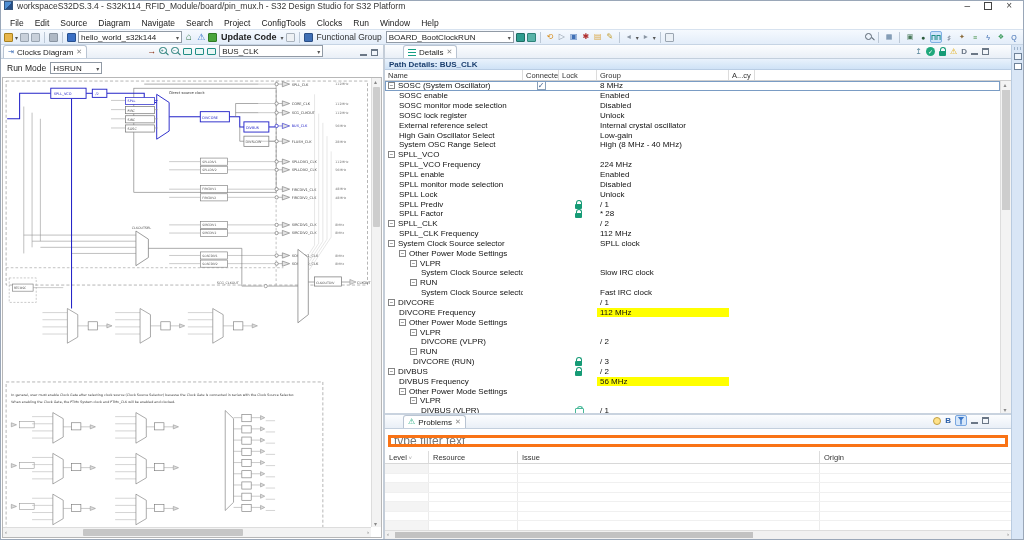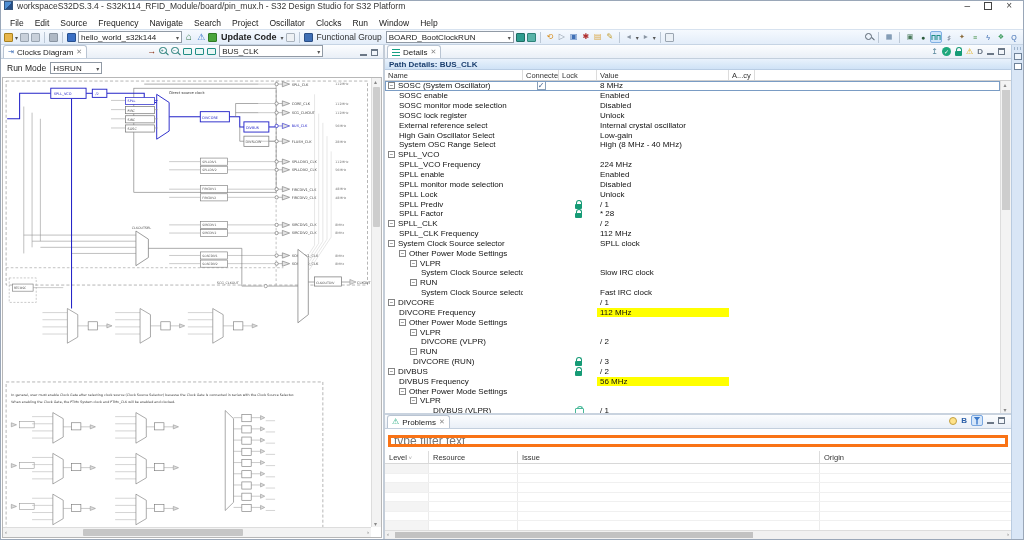--- a/index.html
+++ b/index.html
@@ -65,21 +65,21 @@
 
   
   .right { flex:1; display:flex; min-width:0; }
   .right-main { flex:1; display:flex; flex-direction:column; min-width:0; }
   .strip { width:12px; flex:0 0 auto; background:#d9e6f6; border-left:1px solid #b9cbe0; display:flex; flex-direction:column; align-items:center; padding-top:2px; gap:3px; }
   .strip .dots { width:8px; height:3px; background:repeating-linear-gradient(90deg,#9fb4cc 0 1px,transparent 1px 3px); }
   .strip .sicon { width:8px; height:7px; border:1px solid #6f8299; background:#eef4fb; }
 
   
   .details { height:370px; flex:0 0 auto; display:flex; flex-direction:column; border-bottom:2px solid #c9d3df; min-width:0; }
-  .d-tabbar { height:14px; background:linear-gradient(#fcfdfe,#e9eff7); border-bottom:1px solid #c3cfdd; display:flex; align-items:flex-end; padding:0 2px; flex:0 0 auto; }
+  .d-tabbar { height:14px; background:linear-gradient(#fcfdfe,#e9eff7); border-bottom:1px solid #c3cfdd; display:flex; align-items:flex-end; padding:0 18px; flex:0 0 auto; }
   .d-icons { margin-left:auto; display:flex; gap:4px; align-items:center; padding:0 4px 2px 0; }
   .ic-lines { width:8px; height:7px; background:repeating-linear-gradient(#16a085 0 1.4px,transparent 1.4px 2.8px); }
   .ic-checkcircle { width:9px; height:9px; border-radius:50%; background:#1fa87c; color:#fff; font-size:6px; display:flex; align-items:center; justify-content:center; }
   .ic-warn { font-size:8px; color:#e0a800; line-height:8px; }
   .ic-D { font-size:8px; color:#6a7686; font-weight:bold; }
   .ic-collapse { font-size:8px; color:#5b889c; line-height:8px; }
   .lockicon { width:7px; height:9px; position:relative; display:inline-block; }
   .lockicon::before { content:""; position:absolute; top:0; left:1px; width:4px; height:4px; border:1px solid #169b76; border-bottom:none; border-radius:3px 3px 0 0; }
   .lockicon::after { content:""; position:absolute; bottom:0; left:0; width:7px; height:5px; background:#169b76; border-radius:1px; }
   .lockicon.unlocked::before { left:2.5px; border-color:#48b999; }
@@ -137,25 +137,25 @@
       <span class="winbtn">–</span>
       <span class="maxshape"></span>
       <span class="winbtn">×</span>
     </div>
   </div>
 
   <div class="menubar" id="menubar">
       <span class="menu-item">File</span>
       <span class="menu-item">Edit</span>
       <span class="menu-item">Source</span>
-      <span class="menu-item">Frequency</span>
+      <span class="menu-item">Diagram</span>
       <span class="menu-item">Navigate</span>
       <span class="menu-item">Search</span>
       <span class="menu-item">Project</span>
-      <span class="menu-item">Oscillator</span>
+      <span class="menu-item">ConfigTools</span>
       <span class="menu-item">Clocks</span>
       <span class="menu-item">Run</span>
       <span class="menu-item">Window</span>
       <span class="menu-item">Help</span>
     </div>
 
   <div class="toolbar">
     <span class="sq" style="background:#e8b64c;border:1px solid #a8821f"></span>
     <span class="dd">▾</span>
     <span class="sq" style="background:#c8d0da;border:1px solid #9aa5b1"></span>
@@ -626,21 +626,21 @@
               <span class="ic-D">D</span>
               <span class="minshape"></span>
               <span class="maxshape2"></span>
             </div>
           </div>
           <div class="path-header">Path Details: BUS_CLK</div>
           <div class="tbl-header" id="dhead">
               <div class="hc" style="width: 138px;">Name</div>
               <div class="hc" style="width: 36px;">Connected</div>
               <div class="hc" style="width: 38px;">Lock</div>
-              <div class="hc" style="width: 132px;">Value</div>
+              <div class="hc" style="width: 132px;">Group</div>
               <div class="hc" style="width: 26px;">A...cy</div>
               <div class="hc" style="flex: 1 1 0%; border-right: none;"></div>
             </div>
           <div class="rows-wrap">
             <div class="rows-inner" id="drows">
                 <div class="drow focused">
                   <div class="c-name" style="padding-left: 3px;">
                     <span class="expander">−</span>
                     <span>SOSC (System Oscillator)</span>
                   </div>
@@ -954,21 +954,21 @@
                   <div class="c-name" style="padding-left: 25px;">
                     <span class="expander">−</span>
                     <span>VLPR</span>
                   </div>
                   <div class="c-conn"></div>
                   <div class="c-lock"></div>
                   <div class="c-val"></div>
                   <div class="c-acy"></div>
                 </div>
                 <div class="drow">
-                  <div class="c-name" style="padding-left: 48px;">
+                  <div class="c-name" style="padding-left: 36px;">
                     <span>DIVBUS (VLPR)</span>
                   </div>
                   <div class="c-conn"></div>
                   <div class="c-lock">
                     <span class="lockicon unlocked"></span>
                   </div>
                   <div class="c-val">/ 1</div>
                   <div class="c-acy"></div>
                 </div>
               </div>

